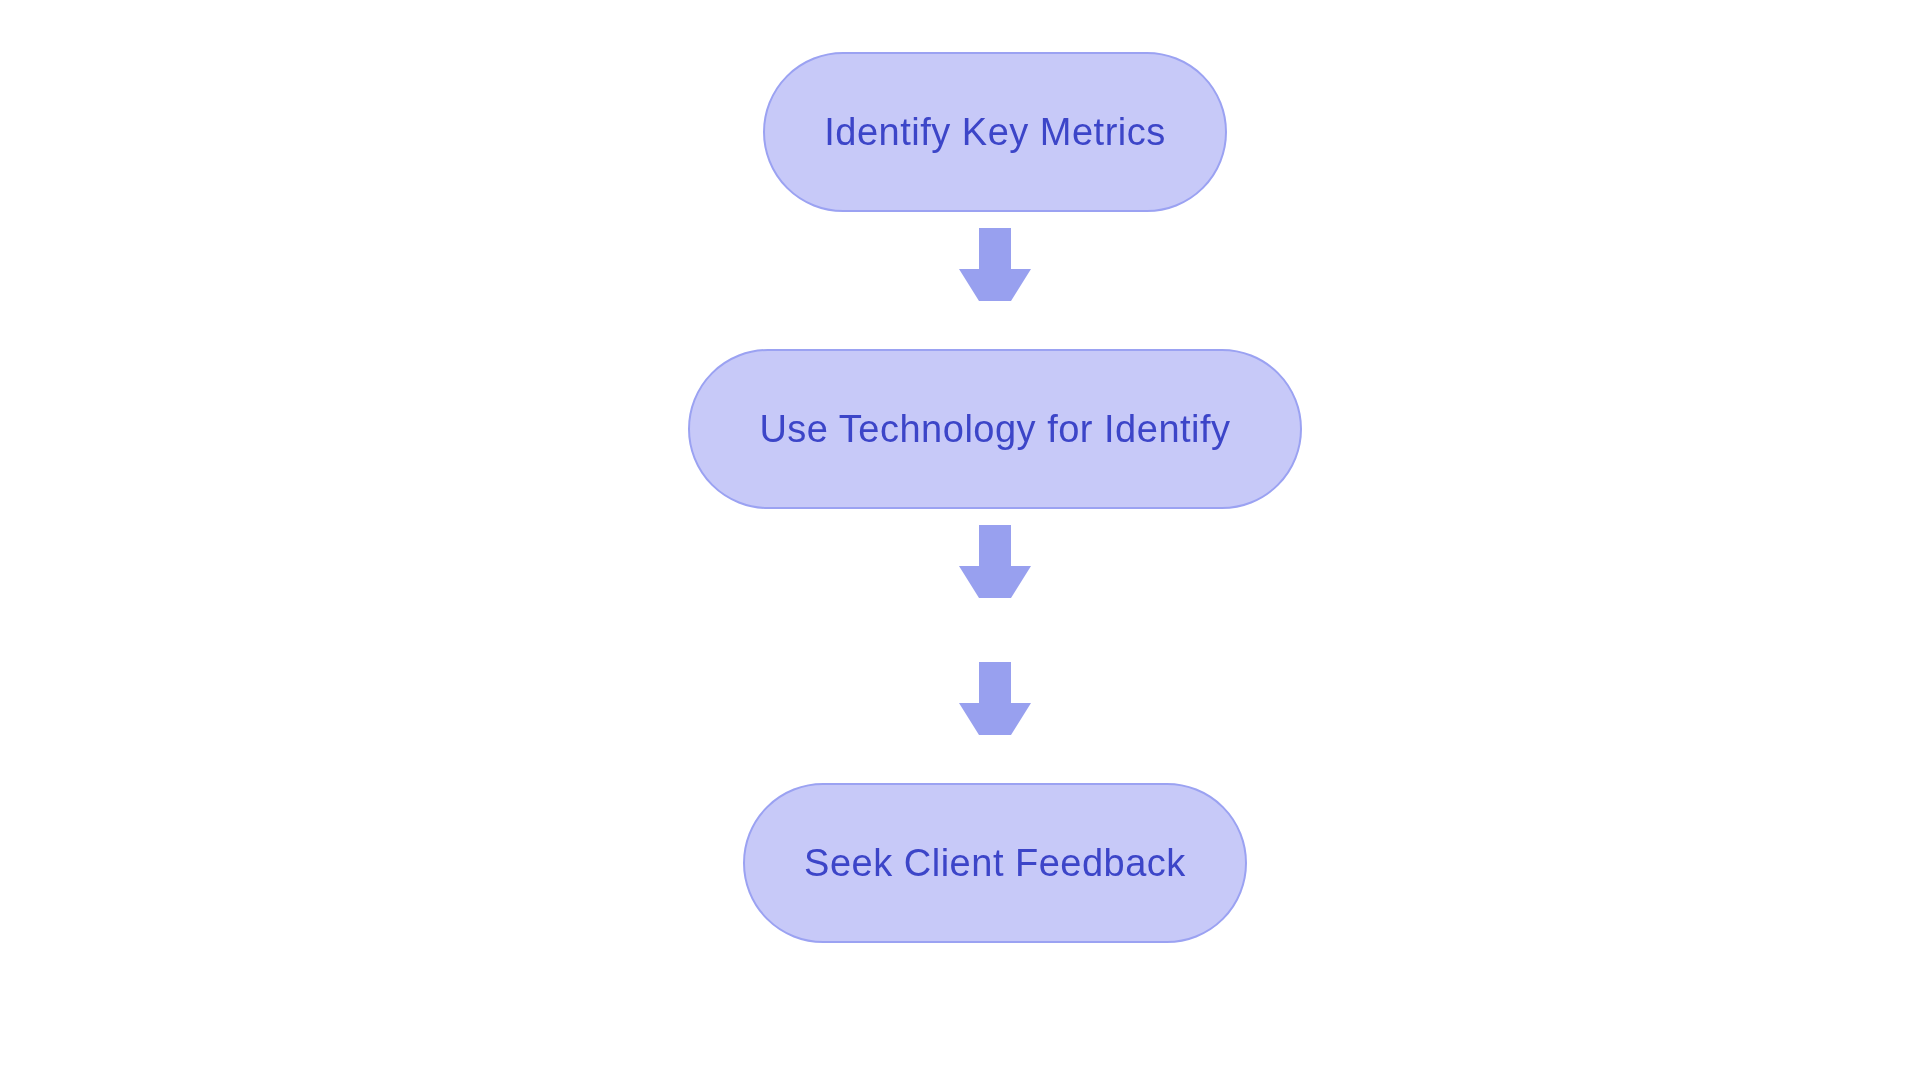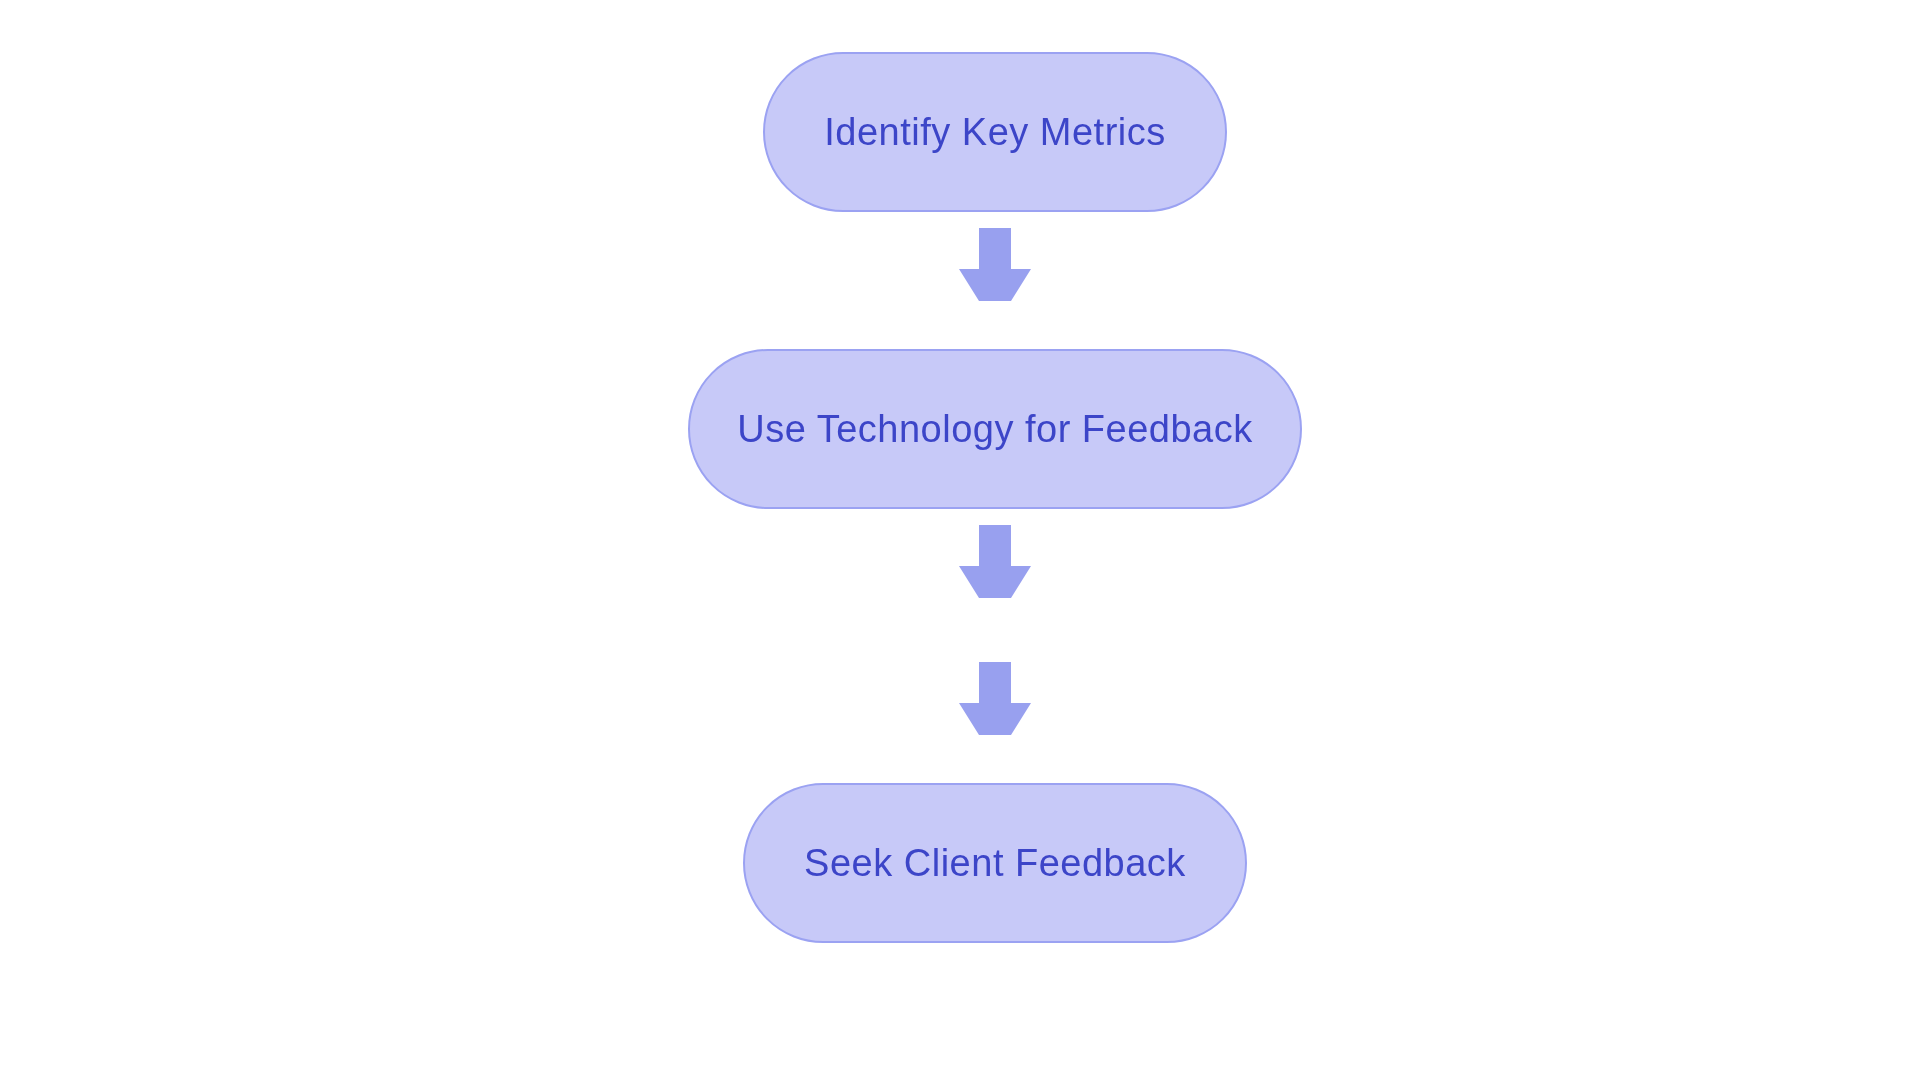--- a/index.html
+++ b/index.html
@@ -78,21 +78,21 @@
     <div class="node node-1">
       <span>Identify Key Metrics</span>
     </div>
 
     <div class="connector">
       <div class="line"></div>
       <div class="head"></div>
     </div>
 
     <div class="node node-2">
-      <span>Use Technology for Feedback</span>
+      <span>Use Technology for Identify</span>
     </div>
 
     <div class="connector">
       <div class="line"></div>
       <div class="head"></div>
     </div>
 
 
     <div class="connector">
       <div class="line"></div>

